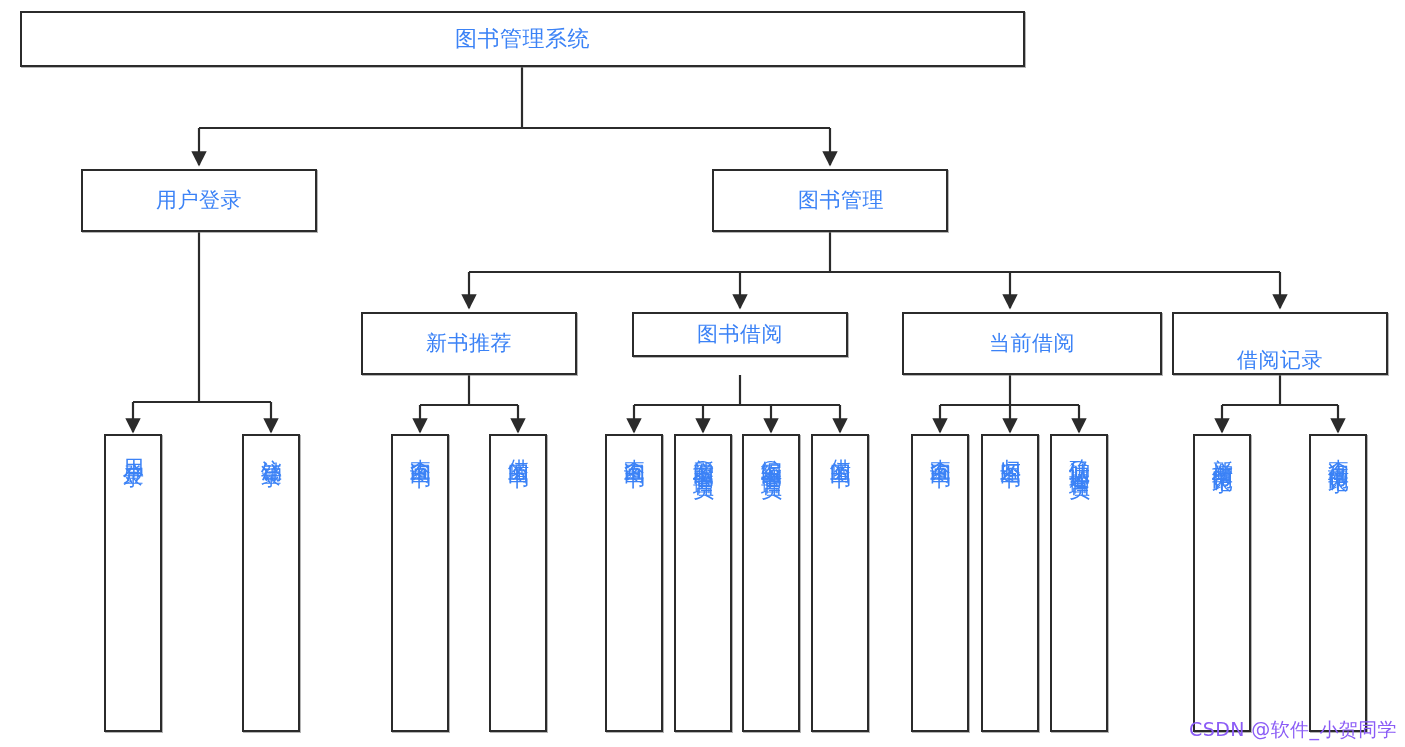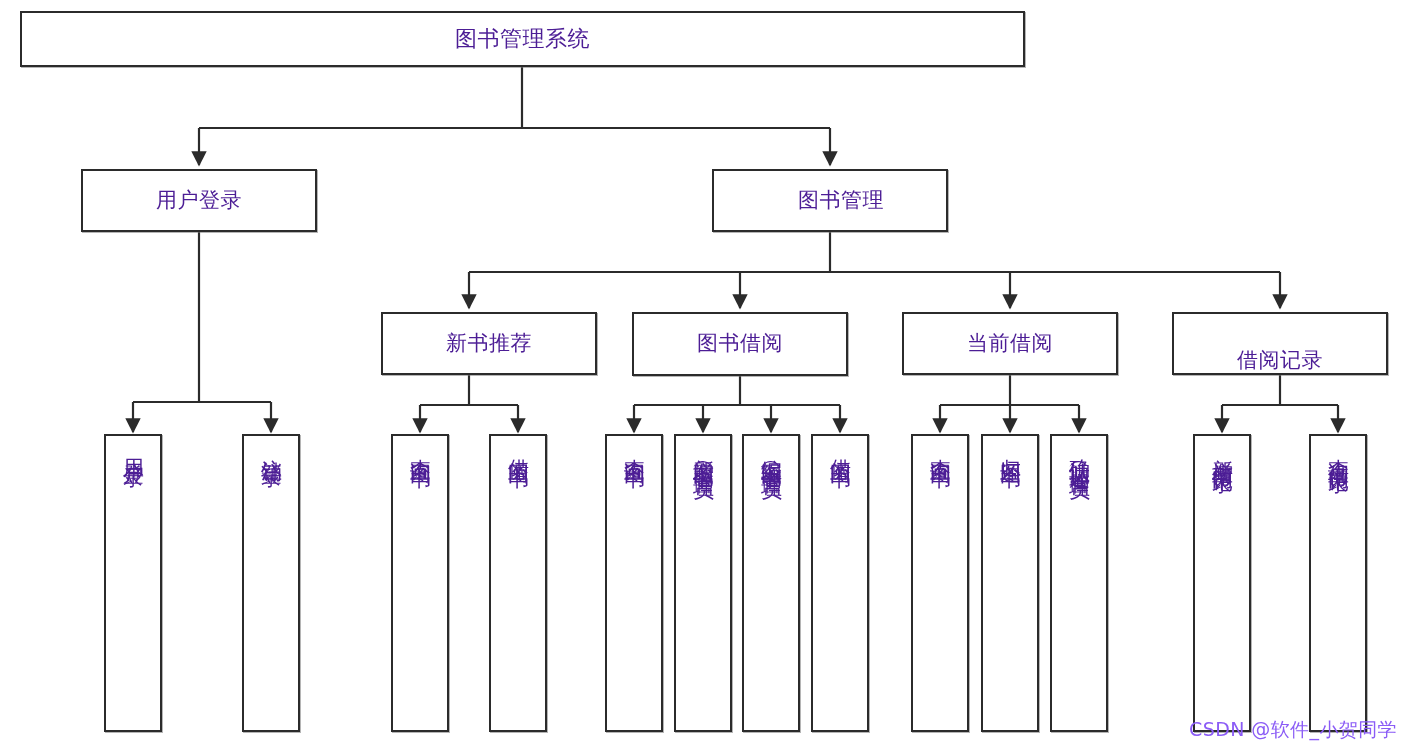--- a/index.html
+++ b/index.html
@@ -27,21 +27,21 @@
     pointer-events: none;
   }
   .node {
     position: absolute;
     box-sizing: border-box;
     background: #ffffff;
     border: 2px solid #2b2b2b;
     display: flex;
     align-items: center;
     justify-content: center;
-    color: #4c1d95;
+    color: #3b82f6;
     box-shadow: 1px 1px 0 rgba(120,120,120,0.55);
   }
   .node .label {
     display: block;
     text-align: center;
     line-height: 1.12;
     letter-spacing: 0.5px;
   }
   
   .node.horiz .label {
@@ -134,27 +134,27 @@
     <span class="label">图书管理系统</span>
   </div>
 
   <div class="node horiz" style="left:81px; top:169px; width:236px; height:63px;">
     <span class="label">用户登录</span>
   </div>
   <div class="node horiz" style="left:712px; top:169px; width:236px; height:63px;padding-left:22px;">
     <span class="label">图书管理</span>
   </div>
 
-  <div class="node horiz" style="left:381px; top:312px; width:216px; height:63px;">
+  <div class="node horiz" style="left:361px; top:312px; width:216px; height:63px;">
     <span class="label">新书推荐</span>
   </div>
-  <div class="node horiz" style="left:632px; top:312px; width:216px; height:64px;">
+  <div class="node horiz" style="left:632px; top:312px; width:216px; height:45px;">
     <span class="label">图书借阅</span>
   </div>
-  <div class="node horiz" style="left:902px; top:312px; width:216px; height:63px;">
+  <div class="node horiz" style="left:902px; top:312px; width:260px; height:63px;">
     <span class="label">当前借阅</span>
   </div>
   <div class="node horiz" style="left:1172px; top:312px; width:216px; height:63px;align-items:flex-end;">
     <span class="label">借阅记录</span>
   </div>
 
   <div class="node vert" style="left:104px; top:434px; width:58px; height:298px;">
     <span class="label">用户登录</span>
   </div>
   <div class="node vert" style="left:242px; top:434px; width:58px; height:298px;">

